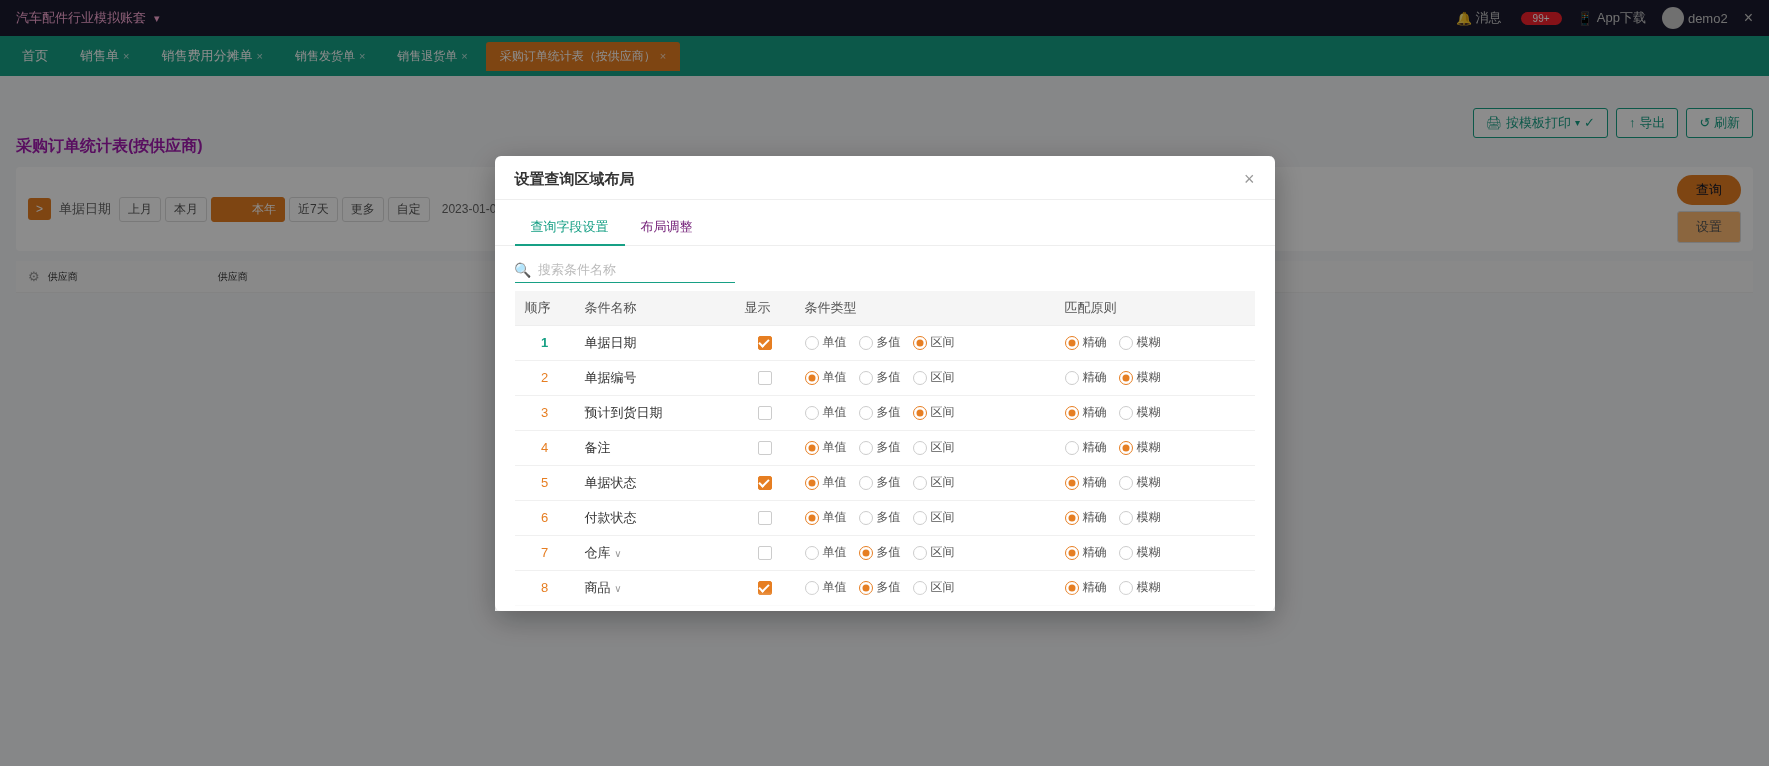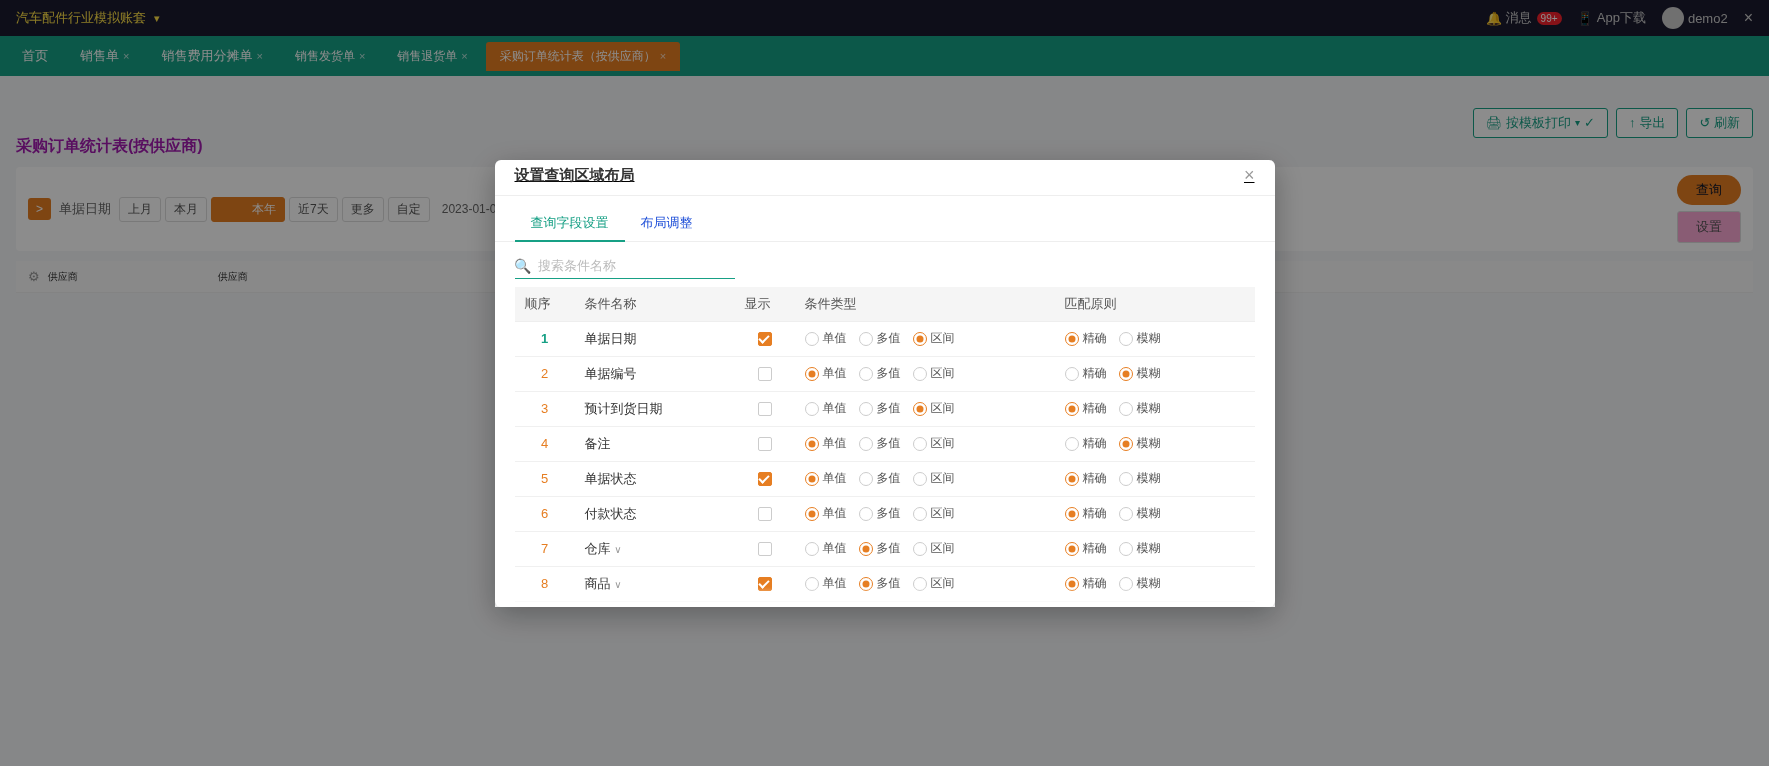--- a/index.html
+++ b/index.html
@@ -8,29 +8,29 @@
     
     .top-bar {
       background: #1a1a2e;
       height: 36px;
       display: flex;
       align-items: center;
       justify-content: space-between;
       padding: 0 16px;
       color: #ccc;
     }
-    .top-bar-left { font-size: 13px; color: #fde047; display: flex; align-items: center; gap: 8px; }
+    .top-bar-left { font-size: 13px; color: #f9a8d4; display: flex; align-items: center; gap: 8px; }
     .top-bar-right { display: flex; align-items: center; gap: 16px; font-size: 13px; color: #ccc; }
     .badge-red {
       background: #f5222d;
       color: white;
       border-radius: 8px;
       font-size: 10px;
-      padding: 1px 4px;
-      margin-left: 2px;
+      padding: 1px 12px;
+      margin-left: 16px;
     }
     .top-bar-close { color: #ccc; cursor: pointer; font-size: 16px; }
 
     
     .tab-bar {
       background: #17a085;
       height: 40px;
       display: flex;
       align-items: center;
       padding: 0 8px;
@@ -171,23 +171,22 @@
       width: 780px;
       max-height: 680px;
       display: flex;
       flex-direction: column;
       box-shadow: 0 8px 30px rgba(0,0,0,0.3);
     }
     .modal-header {
       display: flex;
       align-items: center;
       justify-content: space-between;
-      padding: 6px 20px 10px;
+      padding: 14px 20px 10px;
       border-bottom: 1px solid #eee;
-      text-decoration: underline;
     }
     .modal-title { font-size: 15px; font-weight: 600; color: #333; }
     .modal-close {
       cursor: pointer;
       color: #999;
       font-size: 18px;
       line-height: 1;
       border: none;
       background: none;
     }
@@ -196,21 +195,21 @@
     .modal-tabs {
       display: flex;
       padding: 10px 20px 0;
       border-bottom: 1px solid #eee;
       gap: 0;
     }
     .modal-tab {
       padding: 8px 16px;
       cursor: pointer;
       font-size: 13px;
-      color: #1d4ed8;
+      color: #701a75;
       border-bottom: 2px solid transparent;
       margin-bottom: -1px;
     }
     .modal-tab.active {
       color: #17a085;
       border-bottom: 2px solid #17a085;
       font-weight: 400;
     }
 
     
@@ -375,21 +374,21 @@
     .btn-query {
       background: #e67e22;
       color: #0f172a;
       border: none;
       padding: 6px 18px;
       border-radius: 15px;
       cursor: pointer;
       font-size: 13px;
     }
     .btn-set {
-      background: #f9a8d4;
+      background: #fdba74;
       color: #555;
       border: 1px solid #ddd;
       padding: 6px 18px;
       border-radius: 3px;
       cursor: pointer;
       font-size: 13px;
     }
     .right-action-btns {
       display: flex;
       flex-direction: column;

